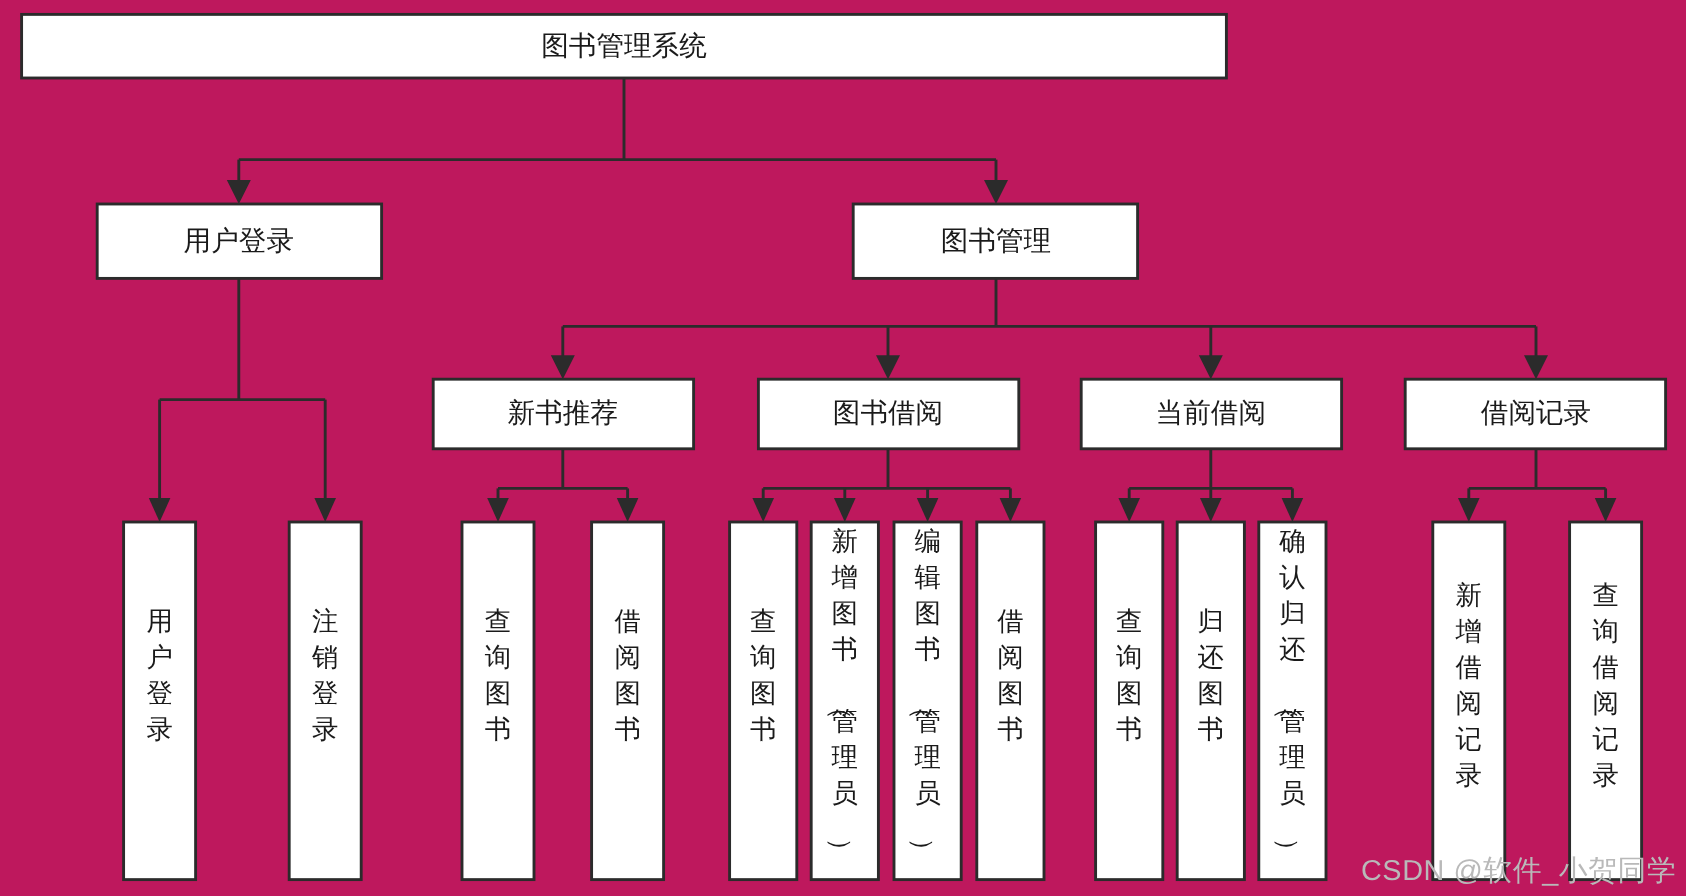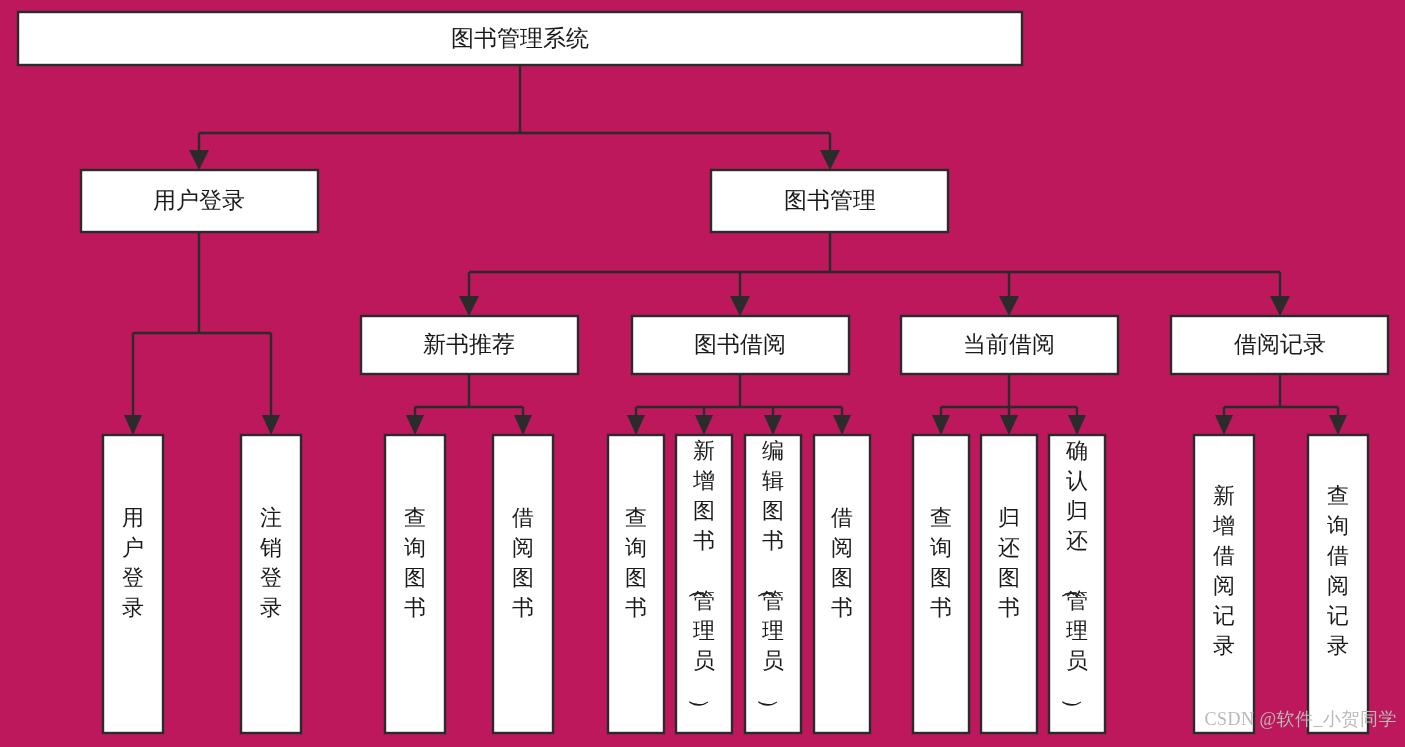--- a/index.html
+++ b/index.html
@@ -57,23 +57,23 @@
   }
   .leaf-label {
     font-family: "Liberation Sans", "DejaVu Sans", sans-serif;
     font-size: 22px;
     fill: #1a1a1a;
     text-anchor: middle;
   }
   .watermark {
     position: absolute;
     right: 8px;
-    bottom: 16px;
-    font-family: Liberation Serif, serif;
-    font-size: 18px;
+    bottom: 6px;
+    font-family: Liberation Sans, sans-serif;
+    font-size: 24px;
     color: #b9b9b9;
     letter-spacing: 0.5px;
     white-space: nowrap;
     user-select: none;
   }
 </style>
 </head>
 <body>
 
 <div id="diagram-root">

